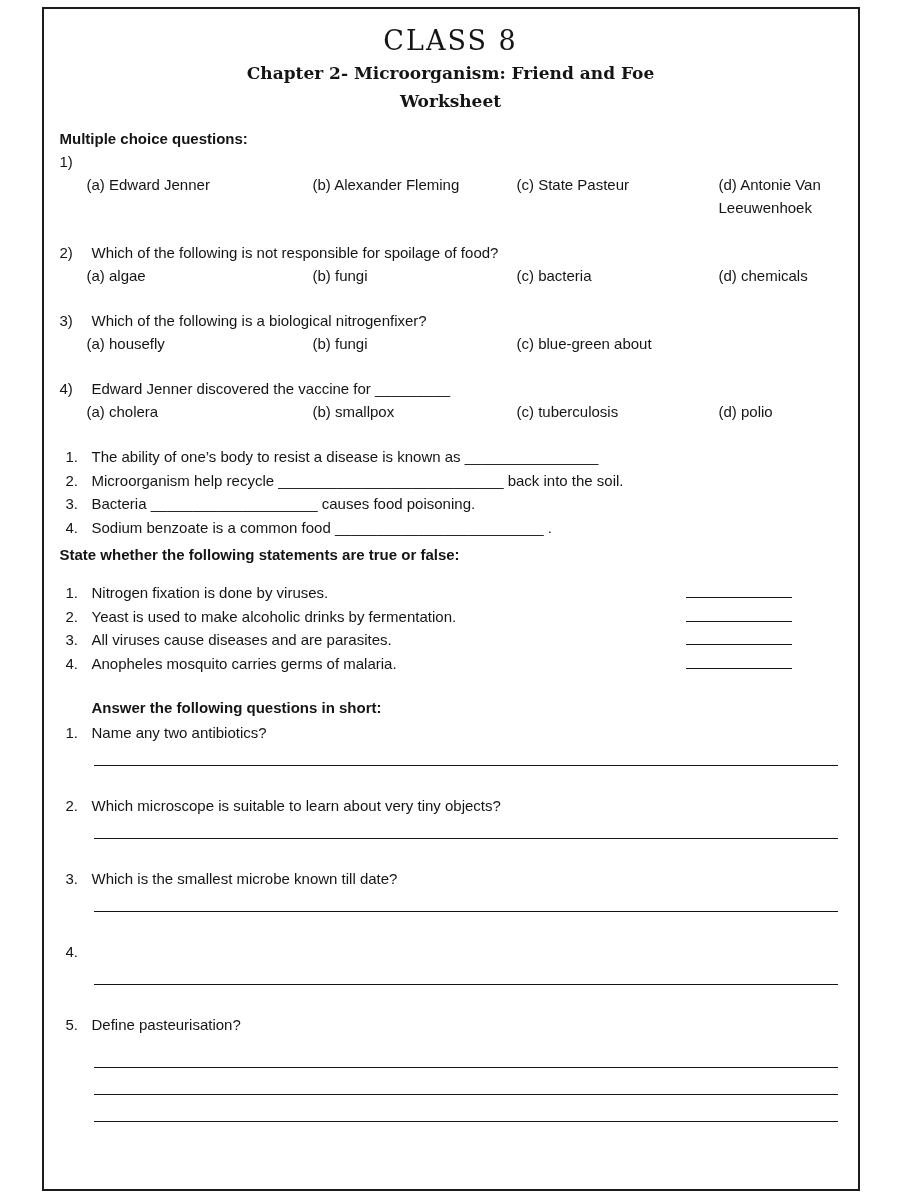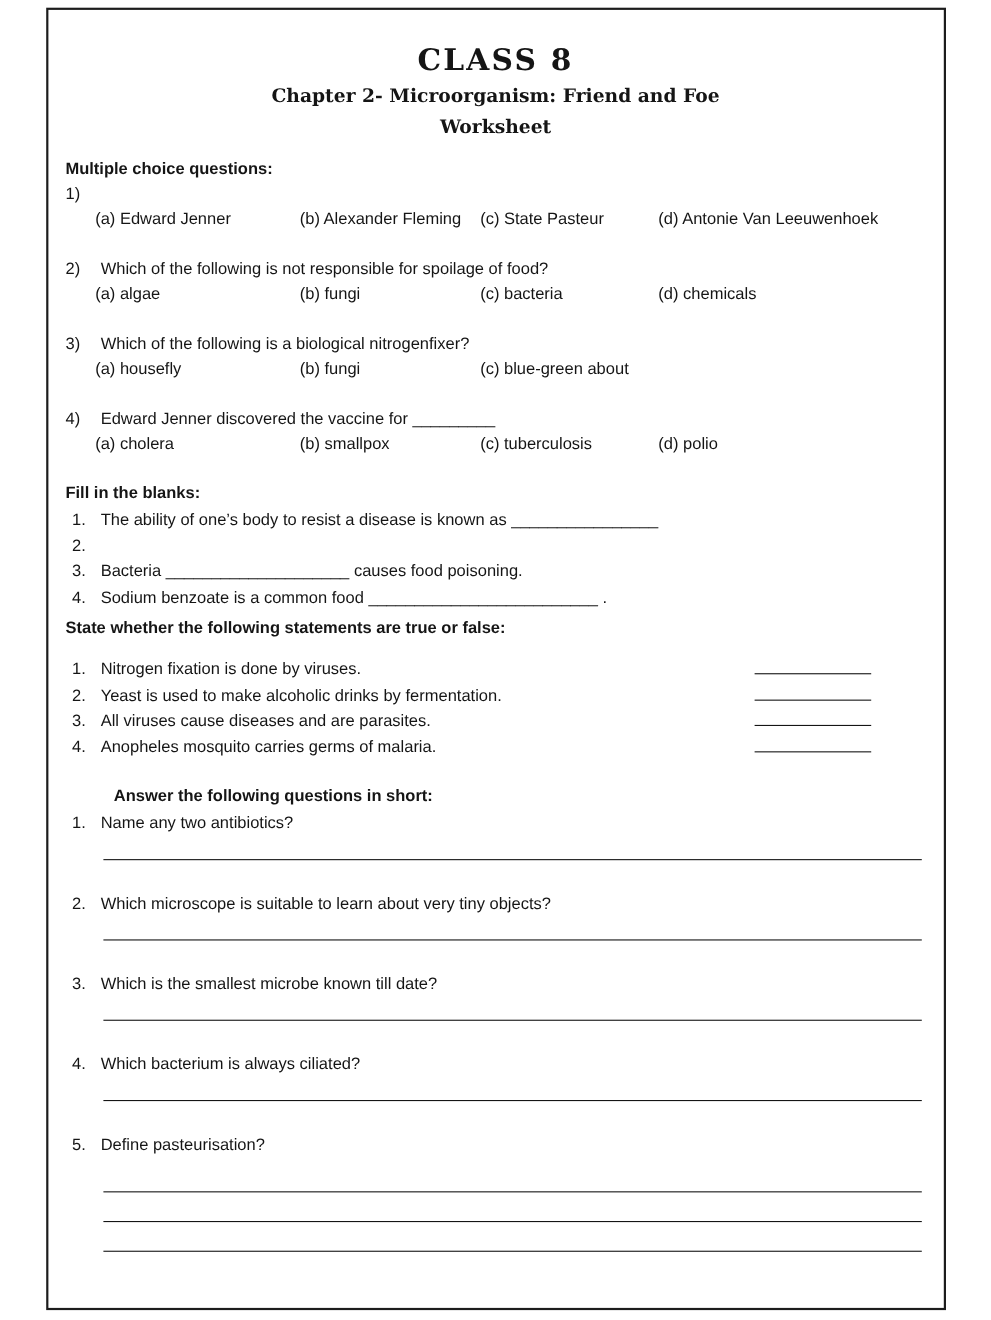--- a/index.html
+++ b/index.html
@@ -15,56 +15,56 @@
     margin:7px auto 0;
     border:2px solid #1c1c1c;
     background:#fff;
     padding:10px 16px 0 16px;
     overflow:hidden;
   }
   
   .header { text-align:center; }
   .title {
     font-family:"DejaVu Serif", serif;
-    font-weight:700; font-size:27px; letter-spacing:2px;
-    line-height:36px; margin-top:19px;
+    font-weight:400; font-size:27px; letter-spacing:2px;
+    line-height:36px; margin-top:4px;
   }
   .subhead {
     font-family:"DejaVu Serif", serif;
     font-weight:700; font-size:17px; line-height:28px;
   }
   
   .content { font-size:15px; margin-top:12px; }
   .section-heading { font-weight:700; line-height:23px; }
   
   .mcq-q { margin-bottom:22px; }
   .q-line { display:flex; line-height:23px; }
   .q-num { flex:0 0 32px; }
   .q-opts {
     display:grid;
     grid-template-columns:186px 164px 162px auto;
-    margin-left:27px; line-height:23px;
+    margin-left:27px; line-height:23px;gap:40px;
   }
   
   .fib { margin-top:16px; }
   .fib-items { margin-top:1px; }
   .flex-item { display:flex; line-height:23.5px; }
   .i-num { flex:0 0 26px; margin-left:6px; }
   
   .tf { margin-top:4px; }
   .tf-items { margin-top:15px; }
   .tf-item { display:flex; line-height:23.5px; align-items:baseline; }
   .tf-blank {
     margin-left:auto; margin-right:50px;
     width:106px; height:15px;
     border-bottom:1.5px solid #151515;
   }
   
   .sa { margin-top:20px; }
-  .sa-heading { font-weight:700; margin-left:44px; line-height:26px; }
+  .sa-heading { font-weight:700; margin-left:32px; line-height:26px; }
   .sa-q { display:flex; line-height:24px; }
   .answer-line {
     height:0; border-bottom:1.6px solid #151515;
     margin:20px 4px 28px 34px;
   }
   .answer-line.first5 { margin:30px 4px 0 34px; }
   .answer-line.mid5   { margin:26px 4px 0 34px; }
   .answer-line.last5  { margin:26px 4px 10px 34px; }
 </style>
 </head>
@@ -128,28 +128,28 @@
         <div class="q-opts">
           <span>(a) cholera</span>
           <span>(b) smallpox</span>
           <span>(c) tuberculosis</span>
           <span>(d) polio</span>
         </div>
       </div>
     </section>
 
     <section class="fib">
-      <div class="section-heading">Fill in the blanks:</div>
       <div class="fib-items">
         <div class="flex-item">
           <span class="i-num">1.</span>
           <span>The ability of one’s body to resist a disease is known as ________________</span>
         </div>
         <div class="flex-item">
           <span class="i-num">2.</span>
+          <span>Microorganism help recycle ___________________________ back into the soil.</span>
         </div>
         <div class="flex-item">
           <span class="i-num">3.</span>
           <span>Bacteria ____________________ causes food poisoning.</span>
         </div>
         <div class="flex-item">
           <span class="i-num">4.</span>
           <span>Sodium benzoate is a common food _________________________ .</span>
         </div>
       </div>
@@ -204,21 +204,20 @@
         <div class="sa-q">
           <span class="i-num">3.</span>
           <span>Which is the smallest microbe known till date?</span>
         </div>
         <div class="answer-line"></div>
       </div>
 
       <div class="sa-item">
         <div class="sa-q">
           <span class="i-num">4.</span>
-          <span>Which bacterium is always ciliated?</span>
         </div>
         <div class="answer-line"></div>
       </div>
 
       <div class="sa-item">
         <div class="sa-q">
           <span class="i-num">5.</span>
           <span>Define pasteurisation?</span>
         </div>
         <div class="answer-line first5"></div>

